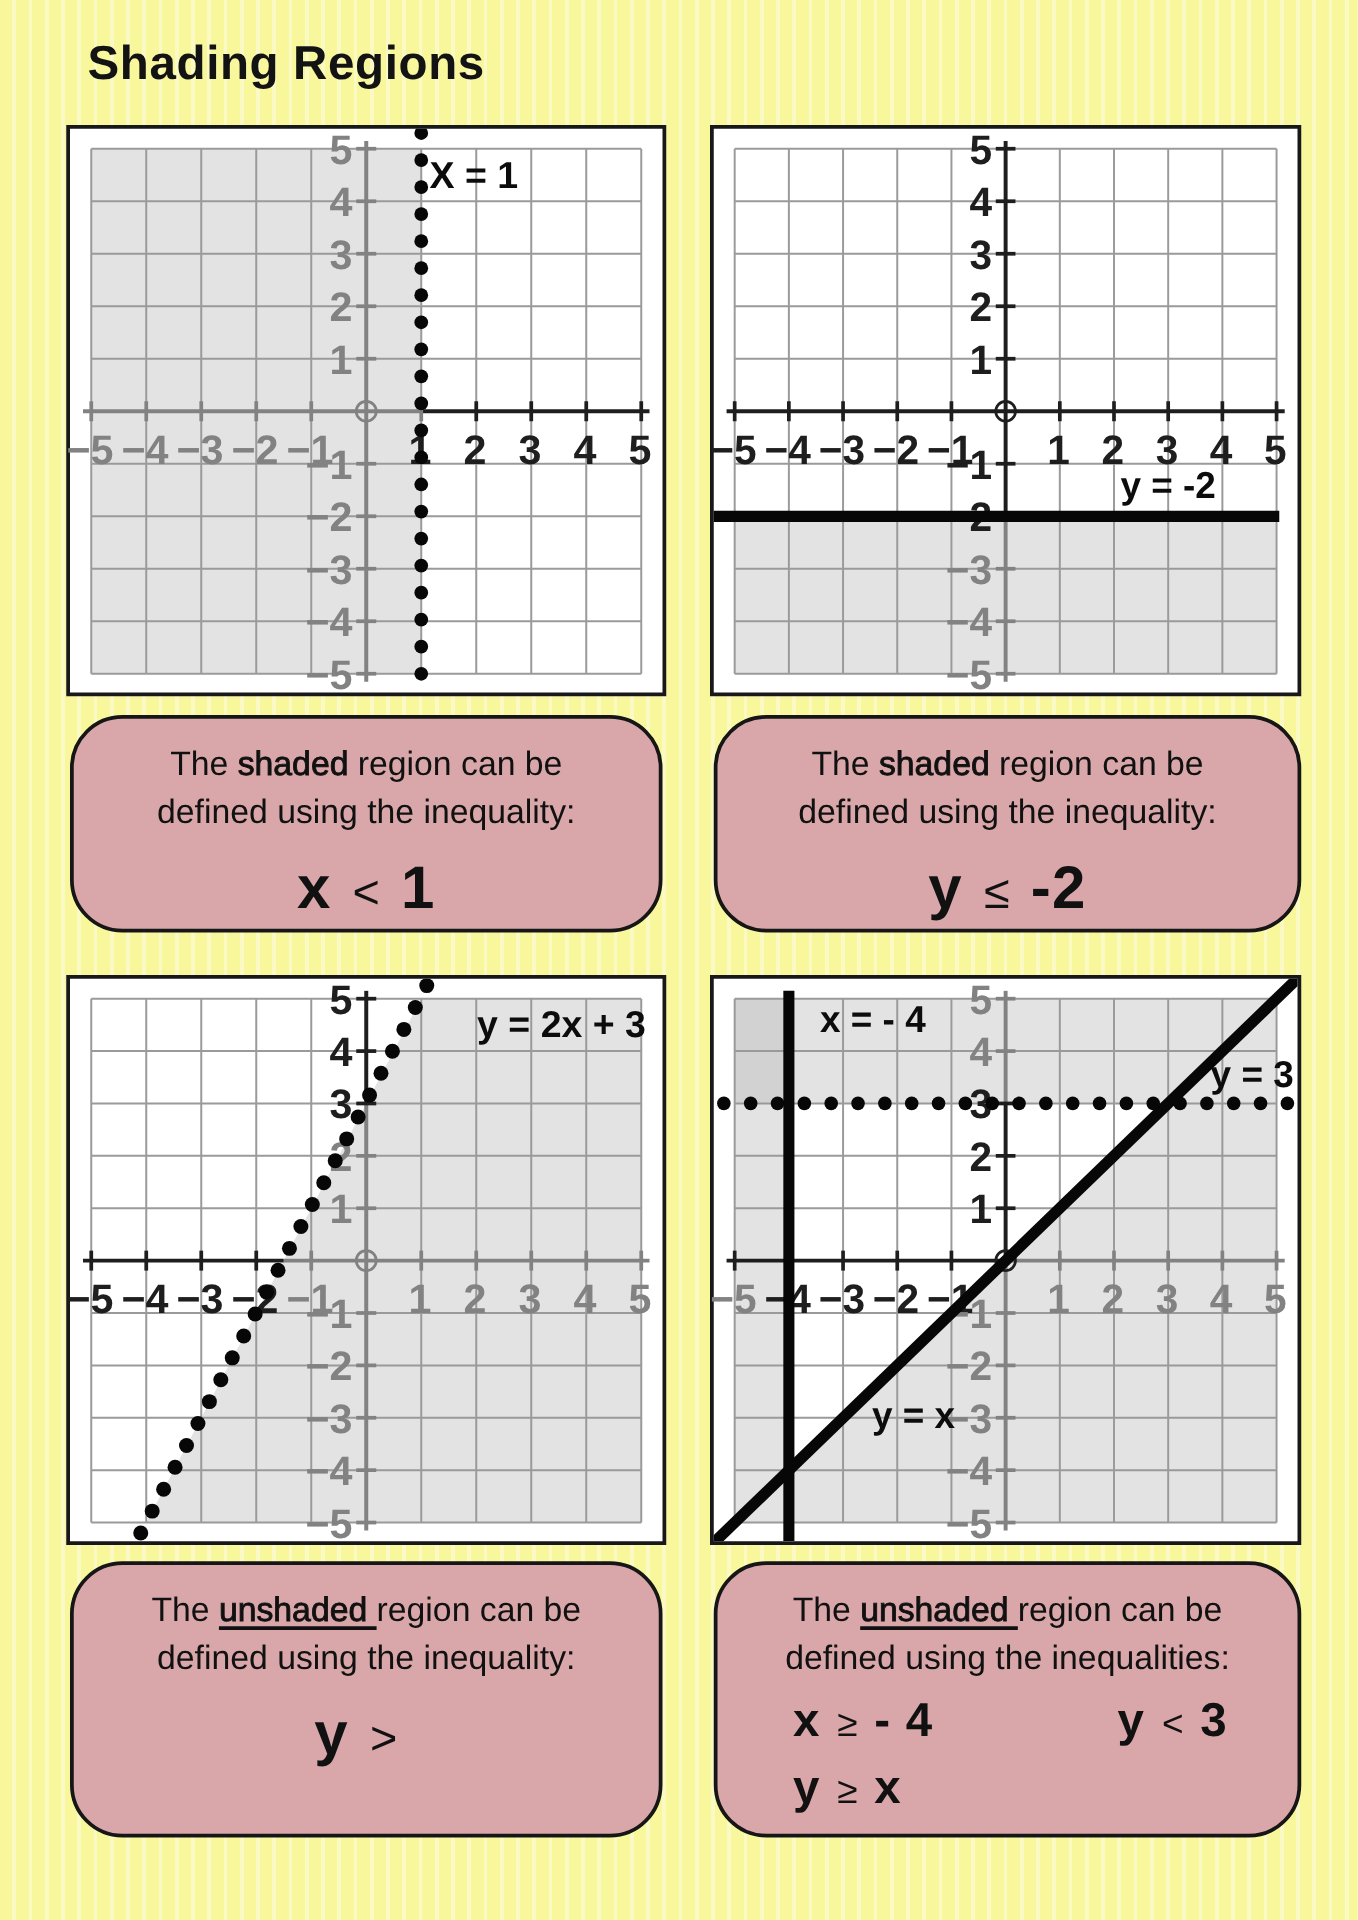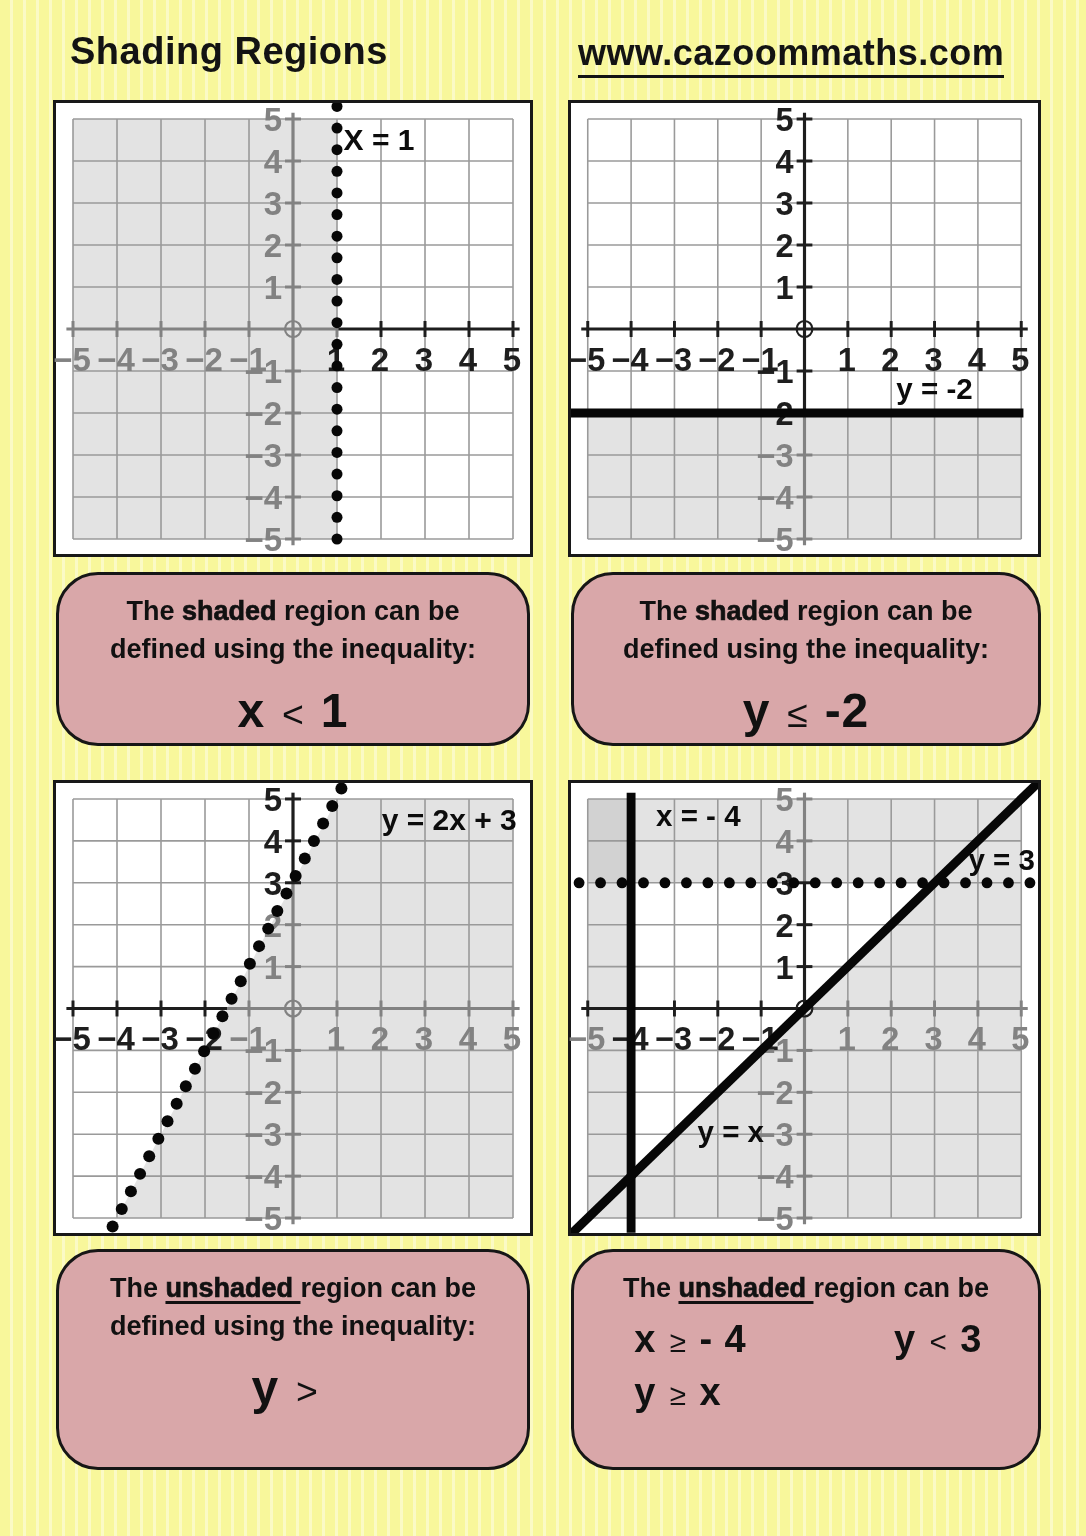--- a/index.html
+++ b/index.html
@@ -28,41 +28,40 @@
   #panel-3{left:53px; top:780px; width:474px; height:450px;}
   #panel-4{left:568px; top:780px; width:467px; height:450px;}
   .pink-box{
     position:absolute; background:#d9a7a9; border:3px solid #161616; border-radius:42px;
     color:#111; text-align:center;
   }
   #box-1{left:56px;  top:572px; width:468px; height:168px;}
   #box-2{left:571px; top:572px; width:464px; height:168px;}
   #box-3{left:56px;  top:1249px; width:468px; height:215px;}
   #box-4{left:571px; top:1249px; width:464px; height:215px;}
-  .box-intro{ margin-top:18px; font-size:27px; font-weight:bold; line-height:1.4; }
+  .box-intro{ margin-top:18px; font-size:27px; font-weight:normal; line-height:1.4; }
   .kw{ -webkit-text-stroke:.7px currentColor; }
   .kw.u{ text-decoration:underline; text-decoration-thickness:3px; text-underline-offset:4px; }
   .math-area{ margin-top:14px; }
   #box-4 .math-area{ margin-top:6px; }
   .math-row{ display:flex; justify-content:center; align-items:baseline; margin-top:4px; font-size:48px; }
   #box-4 .math-row{ font-size:38px; margin-top:10px; }
   .math-row.left{ justify-content:flex-start; padding-left:13%; }
   .math-row.spread{ justify-content:flex-start; }
   .math-row.spread .ineq:first-child{ margin-left:13%; }
   .math-row.spread .ineq:nth-child(2){ margin-left:auto; margin-right:12%; }
   .ineq{ display:inline-flex; align-items:baseline; }
   .m-b{ font-weight:bold; letter-spacing:1px; }
   .m-op{ font-weight:400; font-size:.78em; padding:0 .45em; }
 </style>
 </head>
 <body>
 
 <div id="page">
   <div class="hdr-title">Shading Regions</div>
-  <div class="hdr-site">www.cazoommaths.com</div>
 
   <div class="graph-panel" id="panel-1">
     <svg viewBox="0 0 474 451" preserveAspectRatio="none">
         <polygon points="17,436 281,436 281,16 17,16" fill="#e3e3e3"></polygon>
         <line x1="17" y1="436" x2="17" y2="16" stroke="#9a9a9a" stroke-width="1.6"></line>
         <line x1="17" y1="436" x2="457" y2="436" stroke="#9a9a9a" stroke-width="1.6"></line>
         <line x1="61" y1="436" x2="61" y2="16" stroke="#9a9a9a" stroke-width="1.6"></line>
         <line x1="17" y1="394" x2="457" y2="394" stroke="#9a9a9a" stroke-width="1.6"></line>
         <line x1="105" y1="436" x2="105" y2="16" stroke="#9a9a9a" stroke-width="1.6"></line>
         <line x1="17" y1="352" x2="457" y2="352" stroke="#9a9a9a" stroke-width="1.6"></line>
@@ -489,20 +488,21 @@
             <span class="m-b">y</span>
             <span class="m-op">&gt;</span>
           </span>
         </div>
       </div>
   </div>
 
   <div class="pink-box" id="box-4">
     <div class="box-intro">
       <span>The </span><span class="kw u">unshaded </span><span>region can be</span><br>
+      <span>defined using the inequalities:</span>
     </div>
     <div class="math-area">
         <div class="math-row spread">
           <span class="ineq">
             <span class="m-b">x</span>
             <span class="m-op">≥</span>
             <span class="m-b">- 4</span>
           </span>
           <span class="ineq">
             <span class="m-b">y</span>

